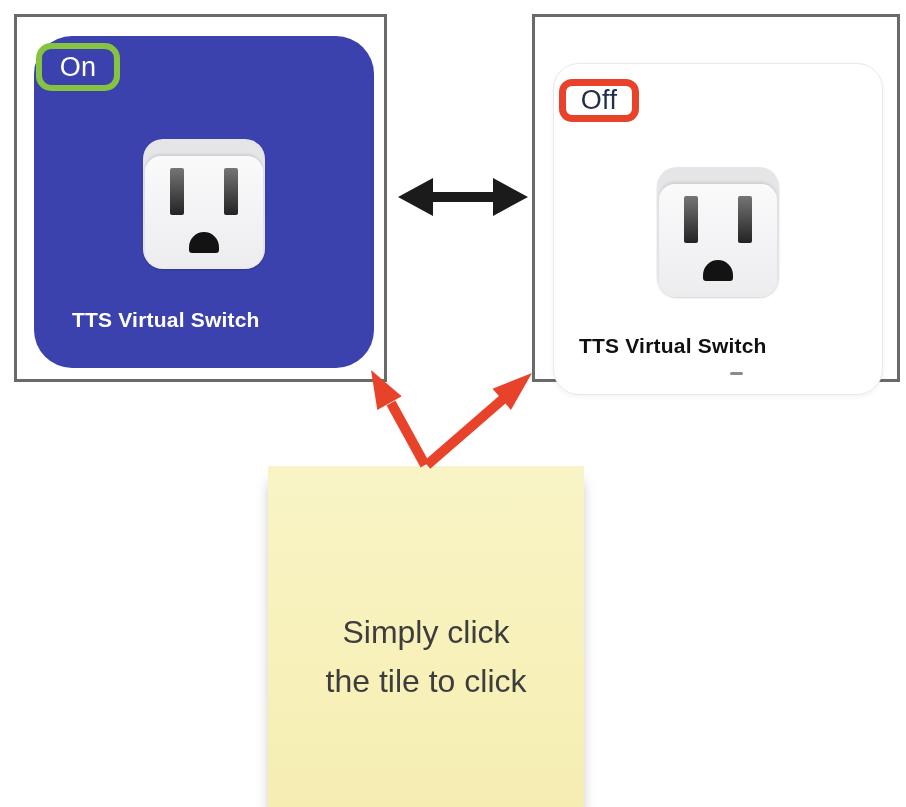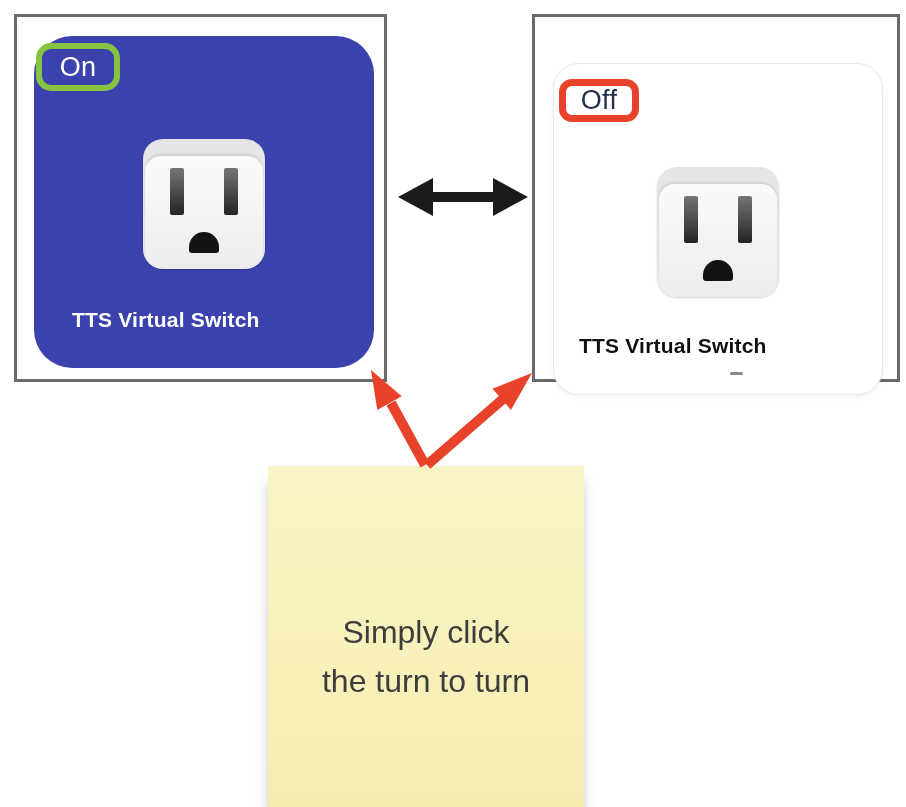--- a/index.html
+++ b/index.html
@@ -127,21 +127,21 @@
         <div class="slot slot-right"></div>
         <div class="ground"></div>
       </div>
       <div class="tile-label">TTS Virtual Switch</div>
       <div class="dim-dash"></div>
     </div>
   </div>
 
   <div class="note">
     <div class="note-line">Simply click</div>
-    <div class="note-line">the turn to turn</div>
+    <div class="note-line">the tile to click</div>
   </div>
 
   <svg class="overlay" width="906" height="807" viewBox="0 0 906 807">
 
     <polygon points="398,197 433,178 433,192 493,192 493,178 528,197 493,216 493,202 433,202 433,216" style="fill:var(--arrow-black)"></polygon>
 
     <g>
       <line class="callout-shaft" x1="425" y1="465" x2="391" y2="403"></line>
       <polygon class="callout-head" points="371,370 401.7,396.3 377.3,409.9"></polygon>
     </g>

